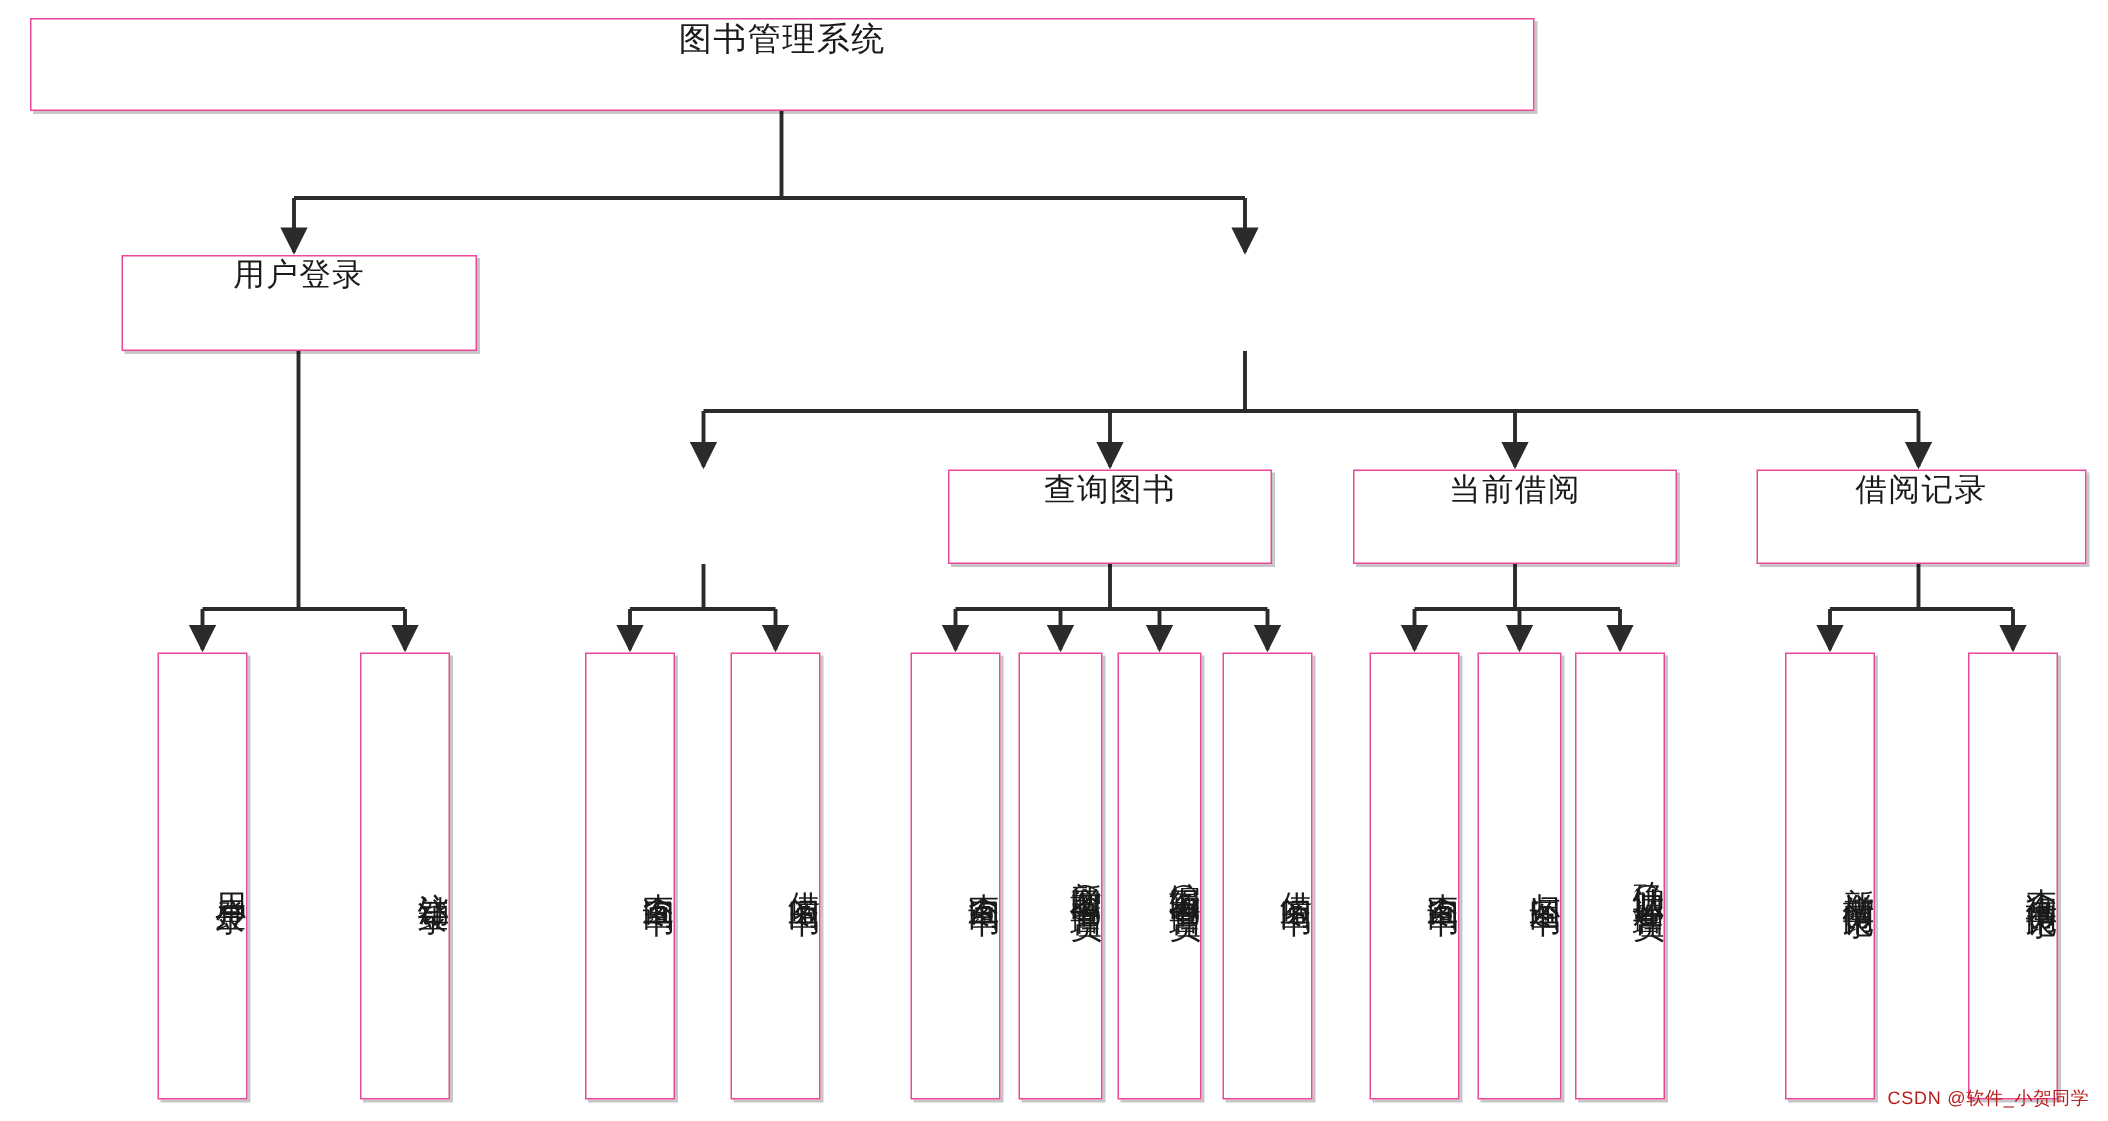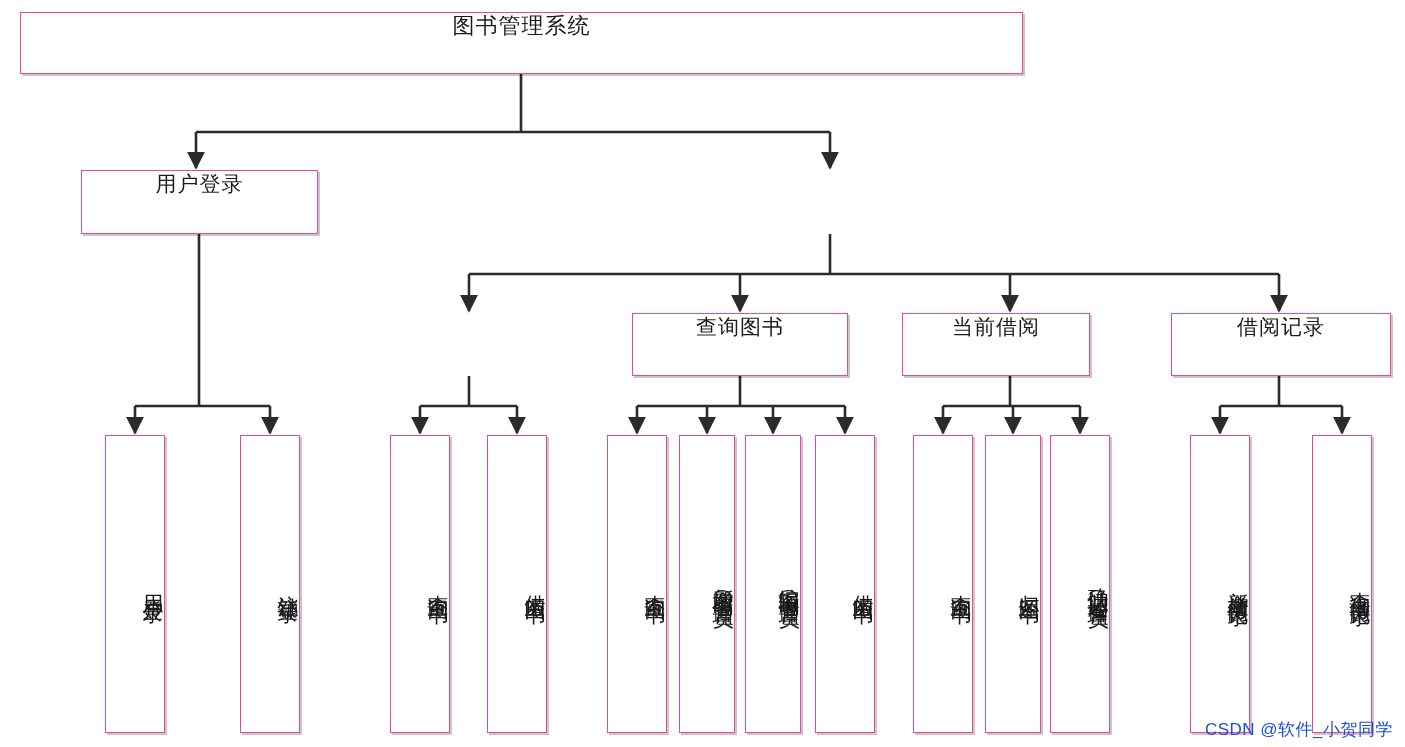--- a/index.html
+++ b/index.html
@@ -57,22 +57,22 @@
     writing-mode: vertical-rl;
     text-orientation: upright;
     display: block;
     white-space: normal;
     max-height: 100%;
   }
   .watermark {
     position: absolute;
     right: 12px;
     bottom: 6px;
-    font-size: 17px;
-    color: #1d4ed8;
+    font-size: 12px;
+    color: #b91c1c;
     letter-spacing: 0.5px;
     white-space: nowrap;
   }
 </style>
 </head>
 <body>
 
 <div id="canvas">
 
   <svg class="wires" viewBox="0 0 1405 747" xmlns="http://www.w3.org/2000/svg">
@@ -129,21 +129,21 @@
     <span>图书管理系统</span>
   </div>
 
   <div class="node h" style="left:81px; top:170px; width:237px; height:64px;">
     <span>用户登录</span>
   </div>
 
   <div class="node h" style="left:632px; top:313px; width:216px; height:63px;">
     <span>查询图书</span>
   </div>
-  <div class="node h" style="left:902px; top:313px; width:188px; height:63px;">
+  <div class="node h" style="left:902px; top:313px; width:216px; height:63px;">
     <span>当前借阅</span>
   </div>
   <div class="node h" style="left:1171px; top:313px; width:220px; height:63px;">
     <span>借阅记录</span>
   </div>
 
   <div class="node v" style="left:105px; top:435px; width:60px; height:298px;">
     <span class="vtxt">用户登录</span>
   </div>
   <div class="node v" style="left:240px; top:435px; width:60px; height:298px;">

